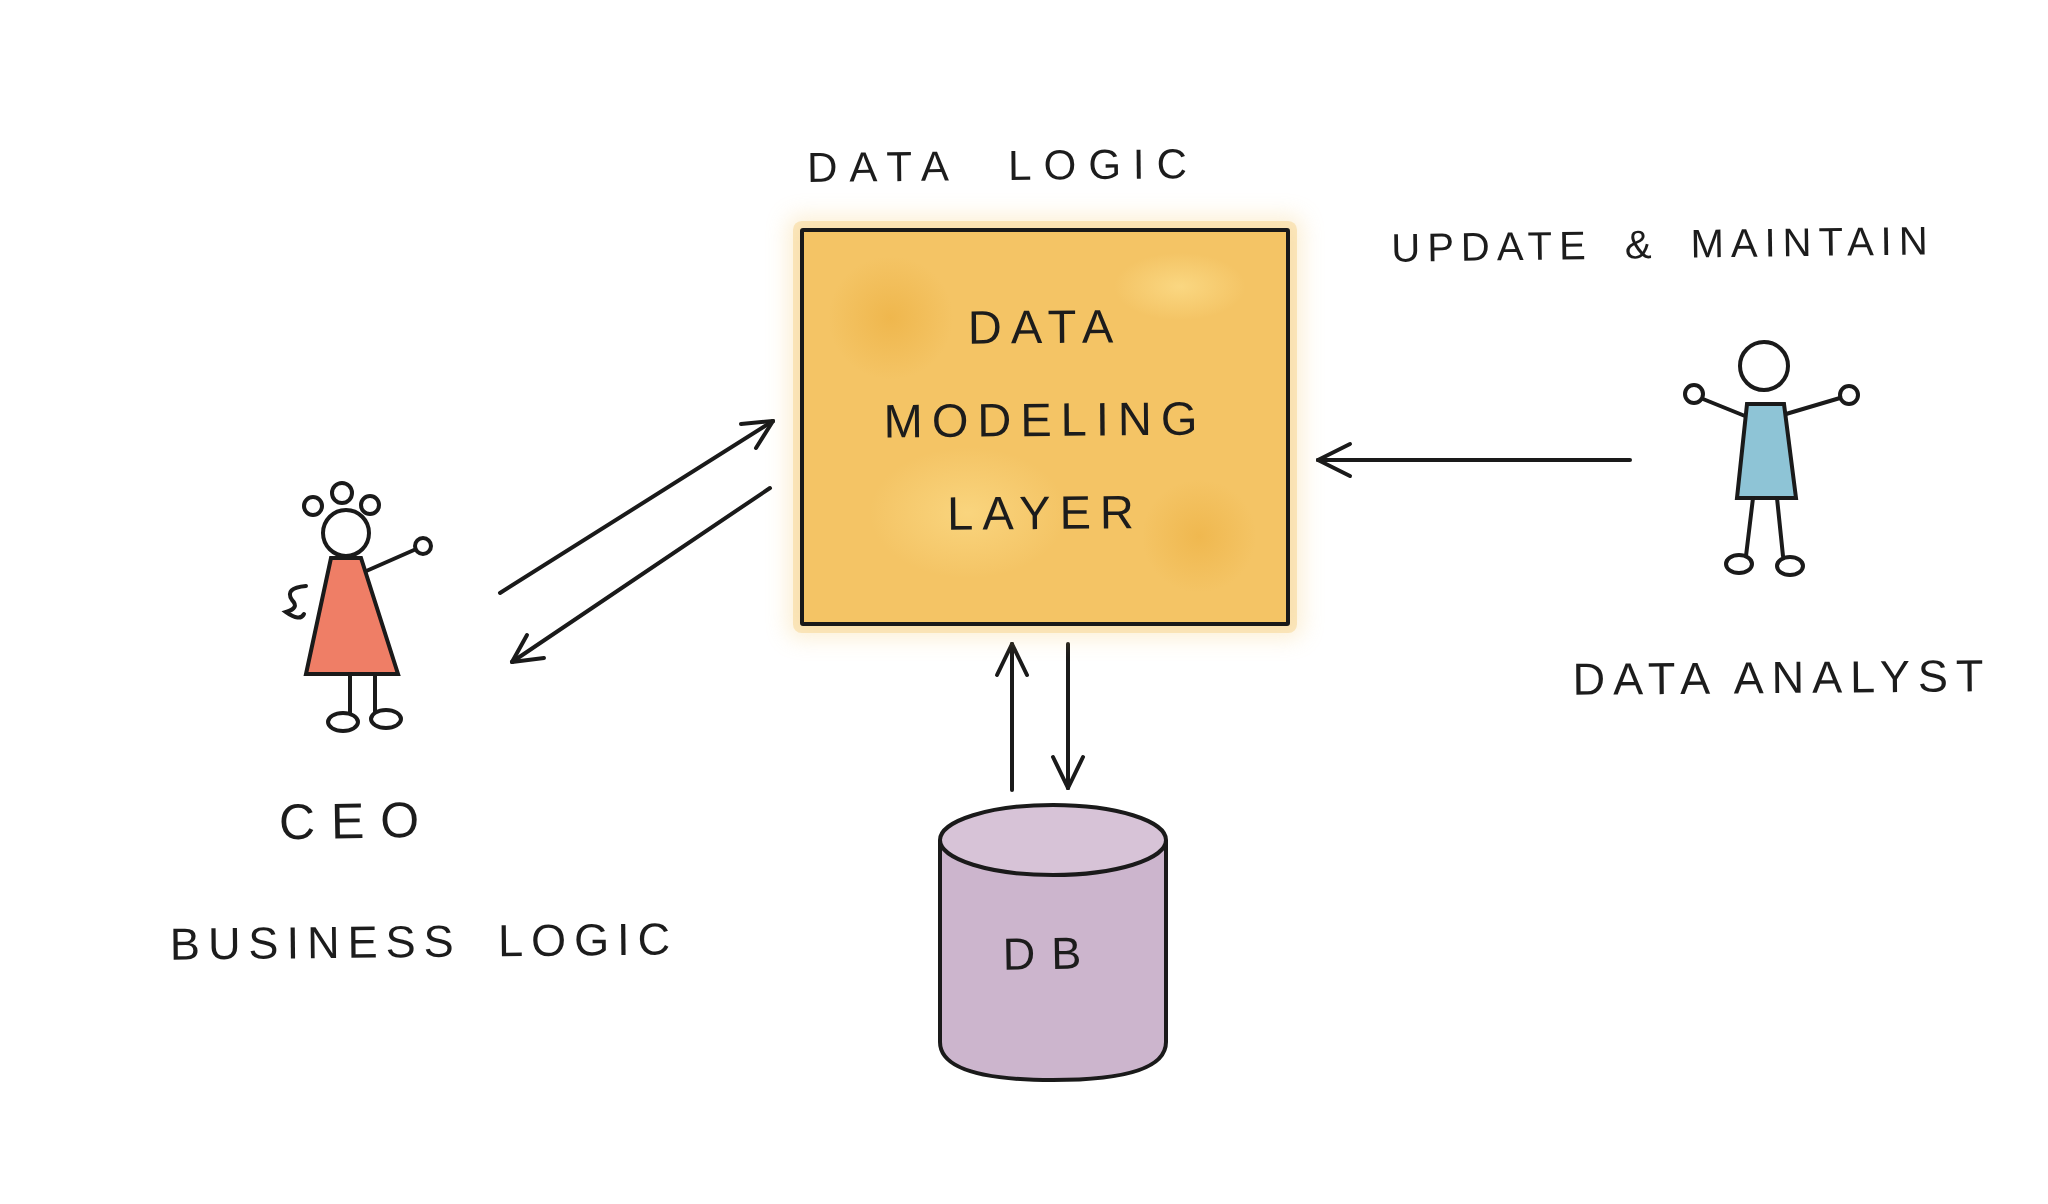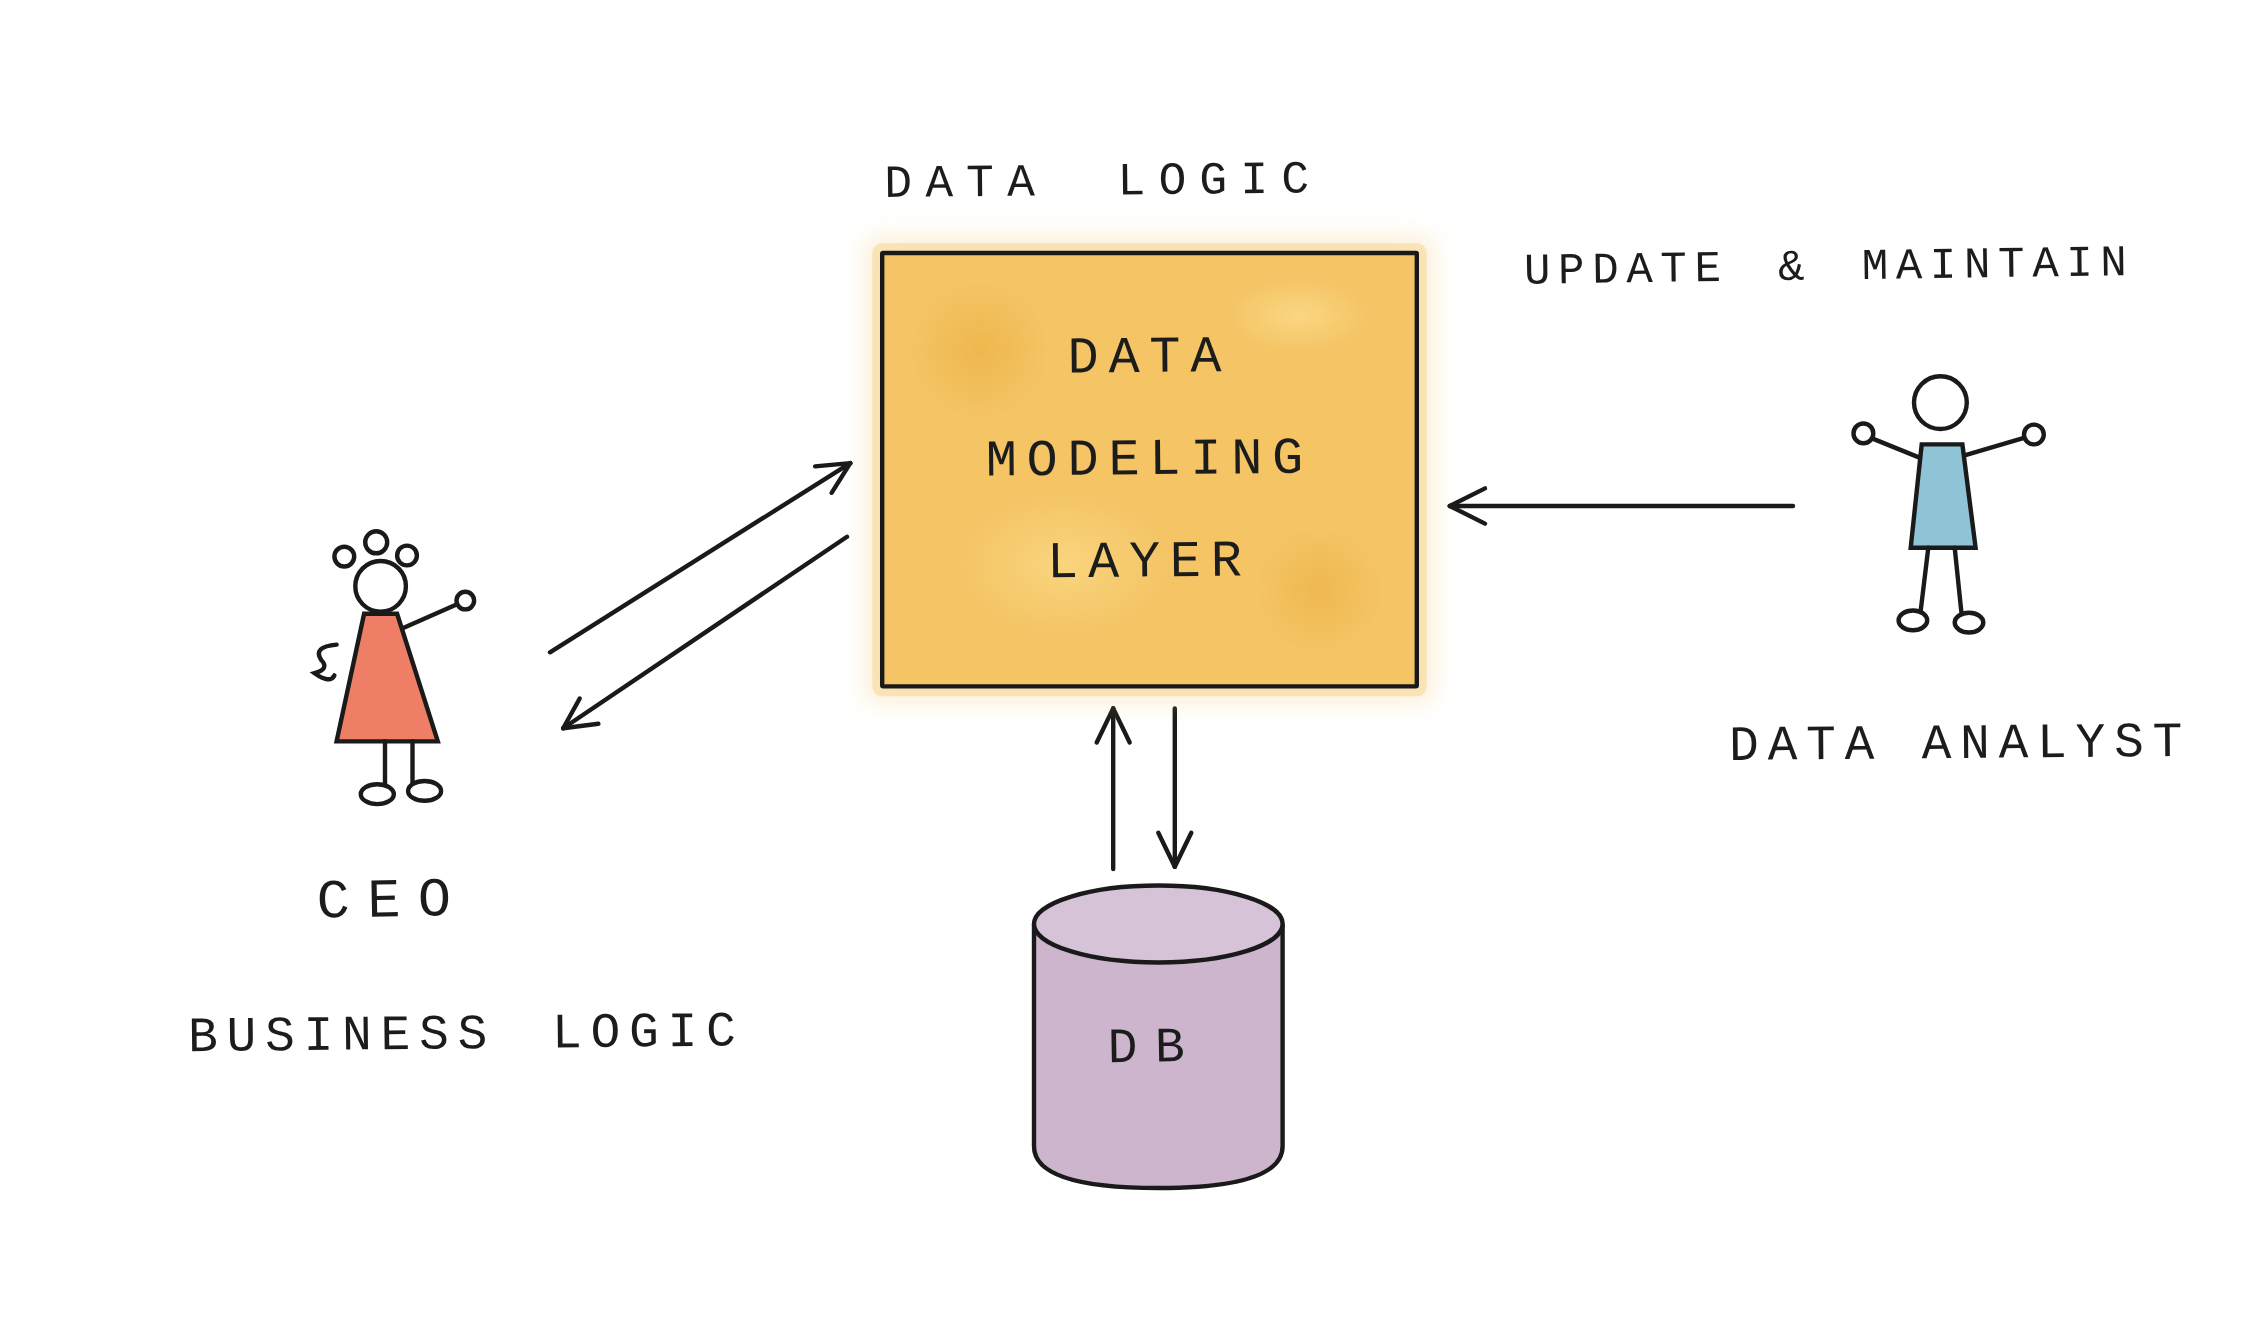--- a/index.html
+++ b/index.html
@@ -6,21 +6,21 @@
     margin: 0;
     padding: 0;
     background: #ffffff;
   }
   #canvas {
     position: relative;
     width: 2048px;
     height: 1204px;
     background: #ffffff;
     overflow: hidden;
-    font-family: Liberation Mono, monospace;
+    font-family: Liberation Sans, sans-serif;
     color: #1c1c1c;
   }
   svg.layer {
     position: absolute;
     left: 0;
     top: 0;
   }
   .label {
     position: absolute;
     white-space: nowrap;

